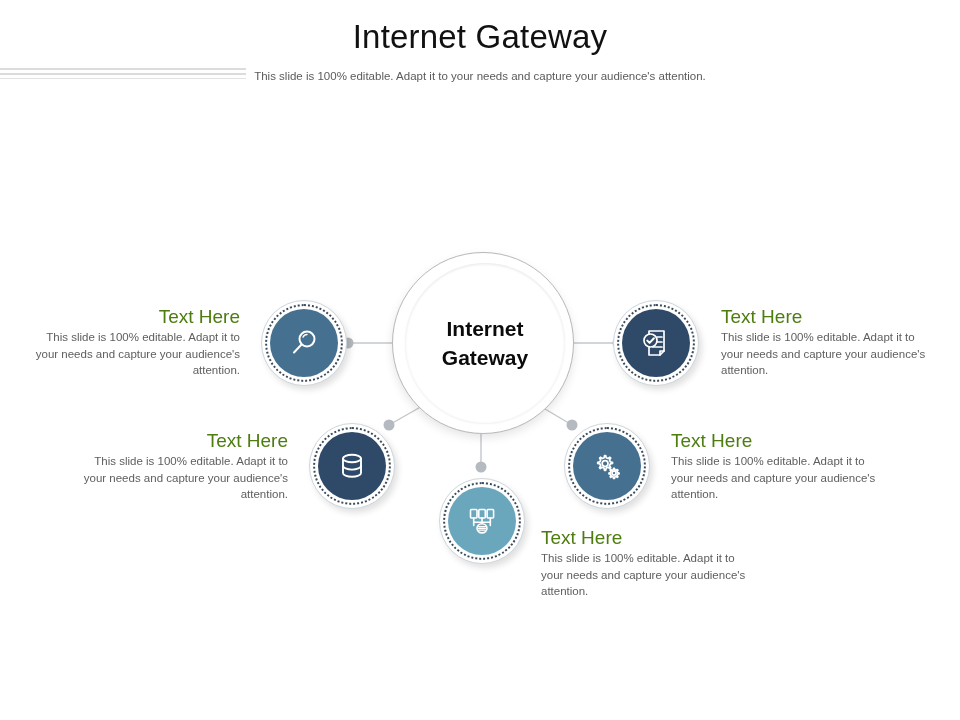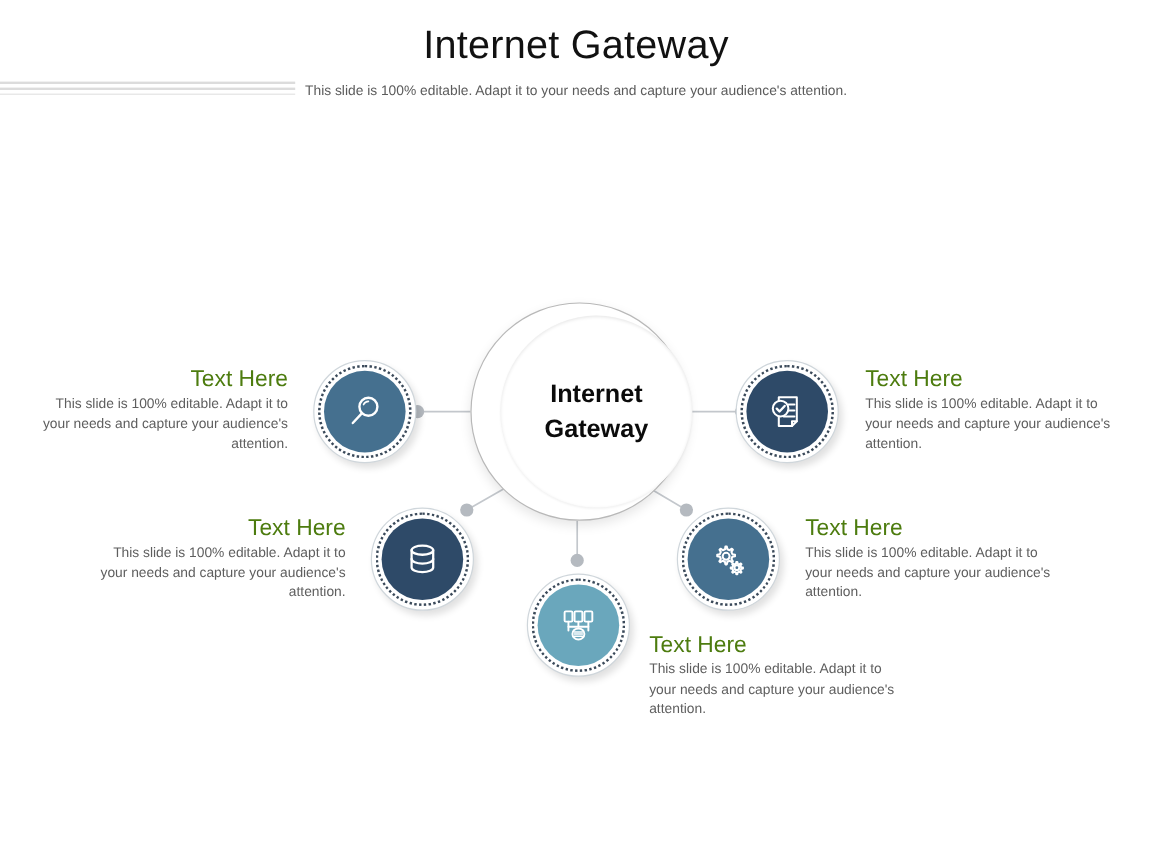--- a/index.html
+++ b/index.html
@@ -88,21 +88,21 @@
     top: 252px;
     width: 182px;
     height: 182px;
     border-radius: 50%;
     background: #ffffff;
     border: 1px solid #b8b8b8;
     box-shadow: 0 4px 10px rgba(0,0,0,0.10);
   }
   .hub-inner {
     position: absolute;
-    left: 24px;
+    left: 12px;
     top: 10px;
     width: 160px;
     height: 160px;
     border-radius: 50%;
     background: #ffffff;
     box-shadow: inset 0 1px 3px rgba(0,0,0,0.10),
                 0 1px 2px rgba(0,0,0,0.06);
     display: flex;
     align-items: center;
     justify-content: center;

